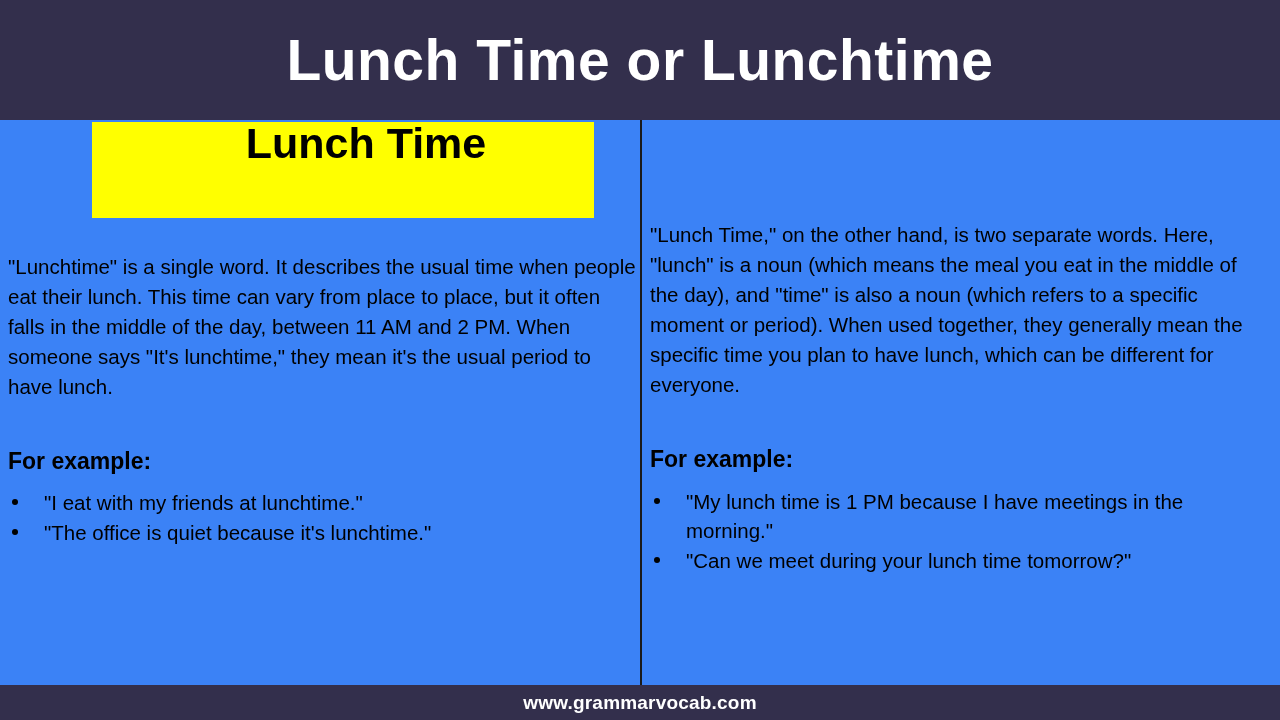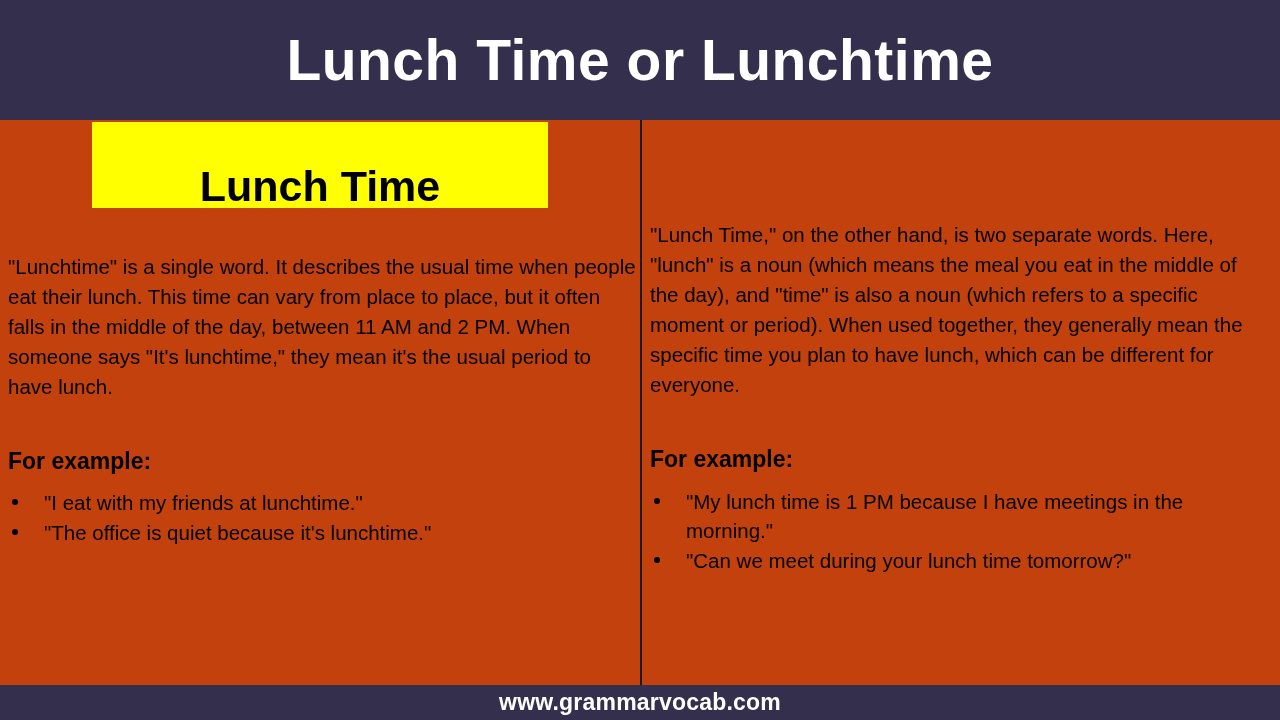--- a/index.html
+++ b/index.html
@@ -12,21 +12,21 @@
     height: 720px;
     overflow: hidden;
     font-family: "Liberation Sans", sans-serif;
     position: relative;
   }
 
   .page {
     position: relative;
     width: 1280px;
     height: 720px;
-    background: #c2410c;
+    background: #3b82f6;
   }
 
   
   .header {
     position: absolute;
     left: 0;
     top: 0;
     width: 1280px;
     height: 120px;
     background: #332F4C;
@@ -68,25 +68,26 @@
     width: 640px;
     height: 565px;
   }
   .col-left  { left: 0; }
   .col-right { left: 640px; }
 
   
   .chip {
     position: absolute;
     top: 2px;
-    height: 86px;
+    height: 96px;
     background: #FFFF00;
     display: flex;
-    align-items: flex-end;
+    align-items: flex-start;
     justify-content: center;
+    padding-left: 46px;
   }
   .chip-left  { left: 92px;  width: 456px; }
   .chip-right { left: 92px;  width: 458px; }
   .chip-label {
     color: #000000;
     font-family: "Liberation Sans", sans-serif;
     font-size: 43px;
     font-weight: bold;
     line-height: 1;
     white-space: nowrap;
@@ -159,21 +160,21 @@
     width: 1280px;
     height: 35px;
     background: #332F4C;
     display: flex;
     align-items: center;
     justify-content: center;
   }
   .footer-text {
     color: #ffffff;
     font-family: "Liberation Sans", sans-serif;
-    font-size: 23px;
+    font-size: 19px;
     font-weight: bold;
     line-height: 1;
     letter-spacing: 0.2px;
   }
 </style>
 </head>
 <body>
 
 <div class="page">
 

